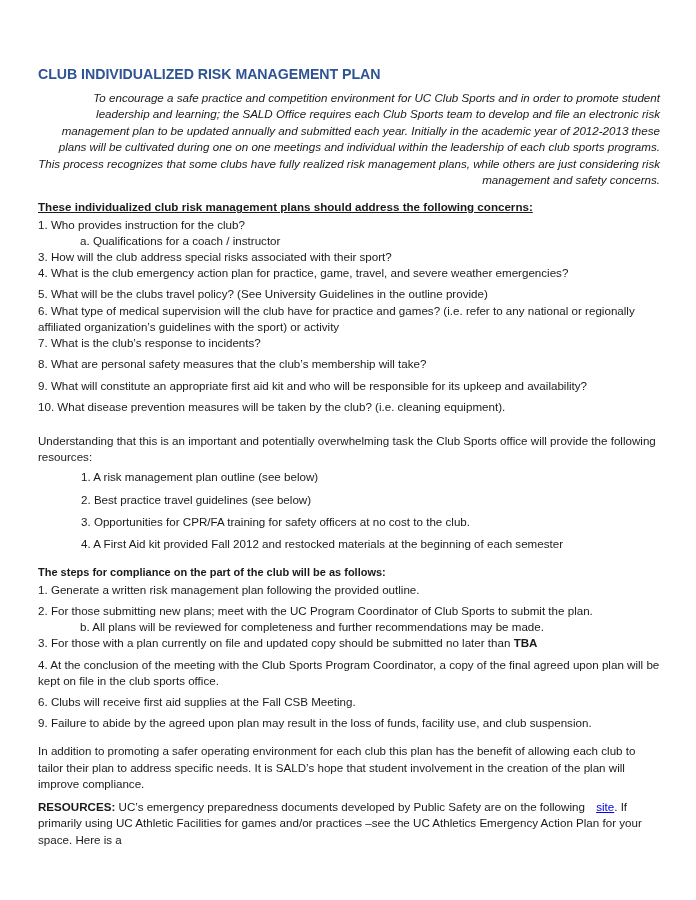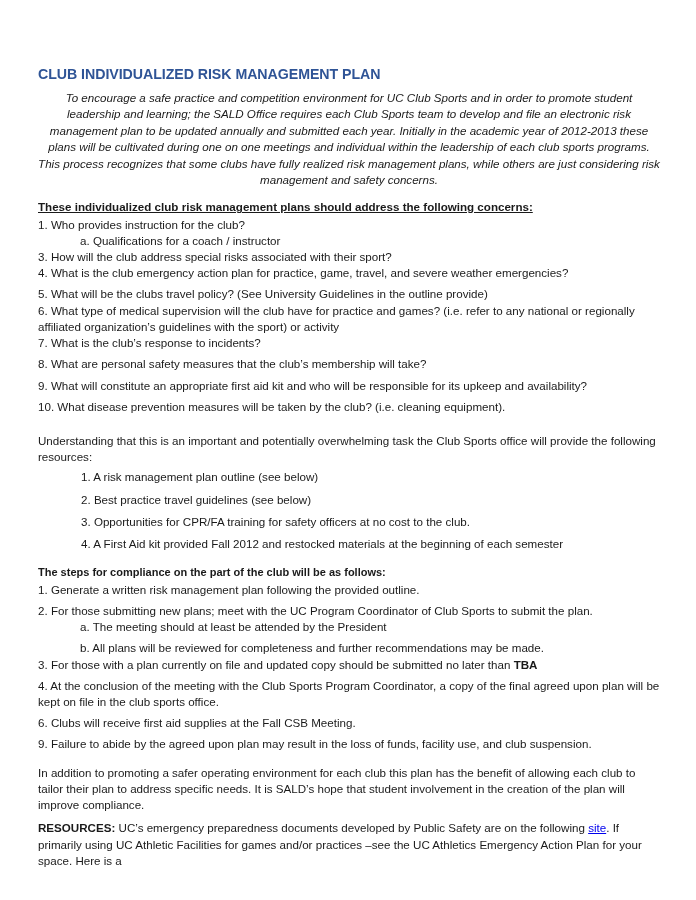--- a/index.html
+++ b/index.html
@@ -30,21 +30,21 @@
     font-weight: bold;
     letter-spacing: -0.05px;
     margin: 0 0 7px 0;
     line-height: 1.2;
   }
   .intro {
     font-style: italic;
     font-size: 11.6px;
     line-height: 1.415;
     margin: 0 0 11px 0;
-    text-align: center;
+    text-align: right;
   }
   .section-head {
     font-size: 11.6px;
     font-weight: bold;
     text-decoration: underline;
     margin: 0 0 1px 0;
     line-height: 1.4;
   }
   .section-head-plain {
     font-size: 11px;
@@ -88,20 +88,21 @@
   }
   .block-gap-xs {
     height: 4px;
   }
   b, strong {
     font-weight: bold;
     margin-top: 19px;
   }
   a.doclink {
     color: #0000ee;
+    margin-left: 8px;
   }
 </style>
 </head>
 <body>
 
 <div class="page">
 
   <h1 class="doc-title">CLUB INDIVIDUALIZED RISK MANAGEMENT PLAN</h1>
 
   <p class="intro">To encourage a safe practice and competition environment for UC Club Sports and in order to promote student leadership and learning; the SALD Office requires each Club Sports team to develop and file an electronic risk management plan to be updated annually and submitted each year. Initially in the academic year of 2012-2013 these plans will be cultivated during one on one meetings and individual within the leadership of each club sports programs. This process recognizes that some clubs have fully realized risk management plans, while others are just considering risk management and safety concerns.</p>
@@ -134,21 +135,20 @@
     <li>4. A First Aid kit provided Fall 2012 and restocked materials at the beginning of each semester</li>
   </ul>
 
   <div class="block-gap-sm"></div>
 
   <div class="section-head-plain">The steps for compliance on the part of the club will be as follows:</div>
 
   <ul class="list">
     <li class="spaced">1. Generate a written risk management plan following the provided outline.</li>
     <li class="tight">2. For those submitting new plans; meet with the UC Program Coordinator of Club Sports to submit the plan.</li>
-    <li class="spaced sub">a. The meeting should at least be attended by the President</li>
     <li class="tight sub">b. All plans will be reviewed for completeness and further recommendations may be made.</li>
     <li class="spaced"><span>3. For those with a plan currently on file and updated copy should be submitted no later than </span><b>TBA</b></li>
     <li class="spaced">4. At the conclusion of the meeting with the Club Sports Program Coordinator, a copy of the final agreed upon plan will be kept on file in the club sports office.</li>
     <li class="spaced">6. Clubs will receive first aid supplies at the Fall CSB Meeting.</li>
     <li class="spaced">9. Failure to abide by the agreed upon plan may result in the loss of funds, facility use, and club suspension.</li>
   </ul>
 
   <div class="block-gap-sm"></div>
 
   <p class="para">In addition to promoting a safer operating environment for each club this plan has the benefit of allowing each club to tailor their plan to address specific needs. It is SALD’s hope that student involvement in the creation of the plan will improve compliance.</p>

